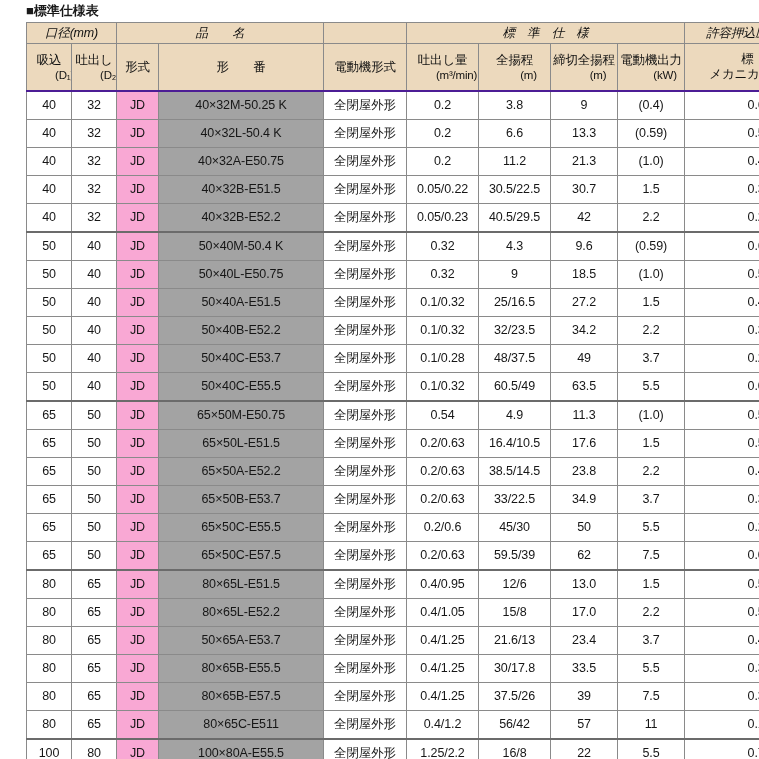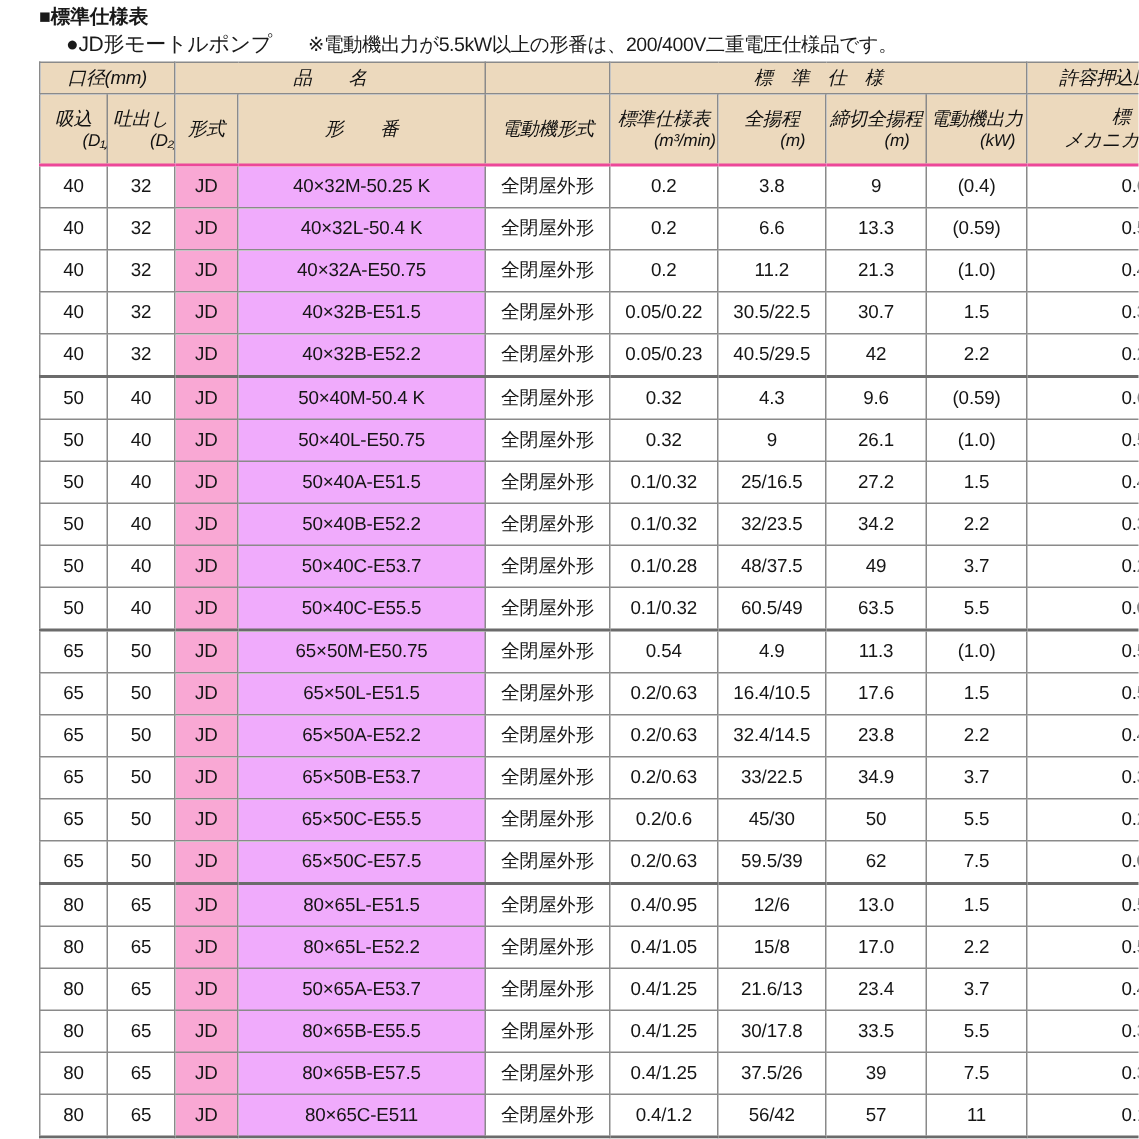--- a/index.html
+++ b/index.html
@@ -93,21 +93,21 @@
 
   
   table.spec tbody td {
     height: 27px;
     font-size: 12.5px;
     line-height: 15px;
     color: #161616;
     letter-spacing: -0.1px;
   }
   td.c-name {
-    background: #f0abfc;
+    background: #a3a3a3;
     font-size: 12.5px;
   }
   td.c-type {
     background: #f9a8d4;
     font-size: 12.5px;
   }
   td.c-motor {
     font-size: 12.5px;
     letter-spacing: -0.4px;
     margin-top: 12px;
@@ -121,33 +121,29 @@
   col.w-model    { width: 165px; }
   col.w-motortype{ width: 83px; }
   col.w-flow     { width: 72px; }
   col.w-head     { width: 72px; }
   col.w-shutoff  { width: 67px; }
   col.w-power    { width: 67px; }
   col.w-pressure { width: 150px; }
 
   
   tr.group-end td { border-bottom: 2px solid #6b6b6b; }
-  tr.hdr-bot th { border-bottom: 2px solid #ec4899; font-style: italic; }
+  tr.hdr-bot th { border-bottom: 2px solid #4c1d95; }
 </style>
 </head>
 <body>
 
 <div id="page">
 
   <div class="title-section">
     <div class="doc-title">■標準仕様表</div>
-    <div class="subtitle-row">
-      <span class="subtitle-main">●JD形モートルポンプ</span>
-      <span class="subtitle-note">※電動機出力が5.5kW以上の形番は、200/400V二重電圧仕様品です。</span>
-    </div>
   </div>
 
   <div class="table-wrap">
     <table class="spec">
       <colgroup>
         <col class="w-suction">
           <col class="w-discharge">
           <col class="w-type">
           <col class="w-model">
         <col class="w-motortype">
@@ -171,21 +167,21 @@
             <span class="hdr-sub">(D₁)</span>
           </th>
           <th>
             <span class="two-line">吐出し</span>
             <span class="hdr-sub">(D₂)</span>
           </th>
           <th>形式</th>
           <th>形　　番</th>
           <th>電動機形式</th>
           <th>
-            <span class="two-line">標準仕様表</span>
+            <span class="two-line">吐出し量</span>
             <span class="hdr-sub">(m³/min)</span>
           </th>
           <th>
             <span class="two-line">全揚程</span>
             <span class="hdr-sub">(m)</span>
           </th>
           <th>
             <span class="two-line">締切全揚程</span>
             <span class="hdr-sub">(m)</span>
           </th>
@@ -273,21 +269,21 @@
             <td class="c-num">0.60</td>
           </tr>
           <tr>
             <td class="c-num">50</td>
             <td class="c-num">40</td>
             <td class="c-type">JD</td>
             <td class="c-name">50×40L-E50.75</td>
             <td class="c-motor">全閉屋外形</td>
             <td class="c-num">0.32</td>
             <td class="c-num">9</td>
-            <td class="c-num">26.1</td>
+            <td class="c-num">18.5</td>
             <td class="c-num">(1.0)</td>
             <td class="c-num">0.54</td>
           </tr>
           <tr>
             <td class="c-num">50</td>
             <td class="c-num">40</td>
             <td class="c-type">JD</td>
             <td class="c-name">50×40A-E51.5</td>
             <td class="c-motor">全閉屋外形</td>
             <td class="c-num">0.1/0.32</td>
@@ -356,21 +352,21 @@
             <td class="c-num">1.5</td>
             <td class="c-num">0.52</td>
           </tr>
           <tr>
             <td class="c-num">65</td>
             <td class="c-num">50</td>
             <td class="c-type">JD</td>
             <td class="c-name">65×50A-E52.2</td>
             <td class="c-motor">全閉屋外形</td>
             <td class="c-num">0.2/0.63</td>
-            <td class="c-num">32.4/14.5</td>
+            <td class="c-num">38.5/14.5</td>
             <td class="c-num">23.8</td>
             <td class="c-num">2.2</td>
             <td class="c-num">0.46</td>
           </tr>
           <tr>
             <td class="c-num">65</td>
             <td class="c-num">50</td>
             <td class="c-type">JD</td>
             <td class="c-name">65×50B-E53.7</td>
             <td class="c-motor">全閉屋外形</td>

